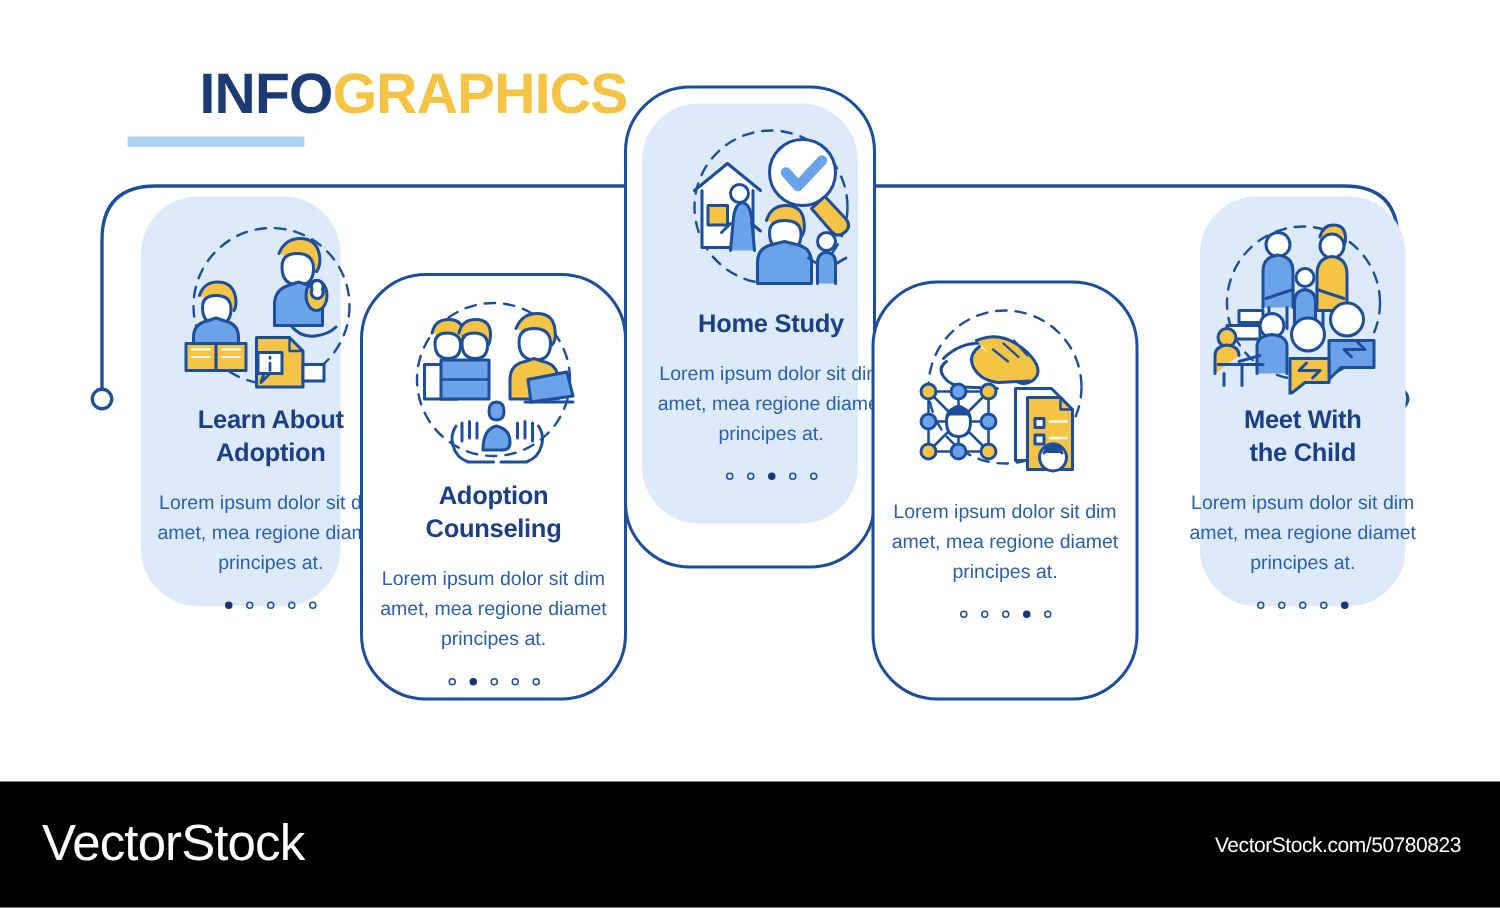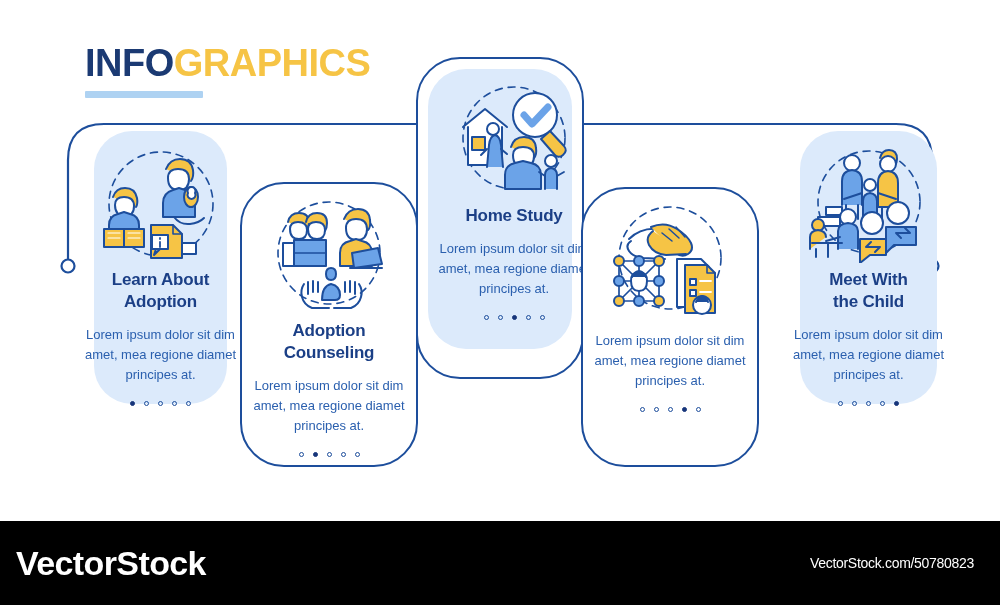--- a/index.html
+++ b/index.html
@@ -13,20 +13,21 @@
   .canvas {
     position:absolute; left:0; top:0; width:1000px; height:521px;
     background:#ffffff;
   }
 
   
   .header { position:absolute; left:85px; top:44px; }
   .header-title {
     font-size:38px; font-weight:bold; letter-spacing:-0.5px; line-height:1;
     white-space:nowrap;
+    margin-left:48px;
   }
   .t-info { color:#1b3a73; }
   .t-graphics { color:#f6c445; }
   .header-rule {
     margin-top:9px; width:118px; height:7px; background:#aed2f2; border-radius:1px;
   }
 
   
   .rail { position:absolute; left:0; top:0; width:1000px; height:521px;
           pointer-events:none; }
@@ -66,22 +67,22 @@
   .dots { margin-top:16px; display:flex; gap:9px; align-items:center; justify-content:center; }
   .dot { width:5px; height:5px; border-radius:50%; border:1.1px solid #1d4e9c; background:transparent; }
   .dot.on { background:#17357a; border-color:#17357a; }
 
   
   .footer {
     position:absolute; left:0; top:521px; width:1000px; height:84px;
     background:#000000;
   }
   .footer-brand {
-    position:absolute; left:16px; top:50%; transform:translateY(-50%);
-    color:#ffffff; font-size:34px; font-weight:bold; letter-spacing:-0.6px;
+    position:absolute; left:28px; top:50%; transform:translateY(-50%);
+    color:#ffffff; font-size:34px; font-weight:normal; letter-spacing:-0.6px;
     font-family:"Liberation Sans", sans-serif;
   }
   .footer-url {
     position:absolute; right:26px; top:50%; transform:translateY(-50%);
     color:#ffffff; font-size:14px; letter-spacing:-0.3px;
   }
 </style>
 </head>
 <body>
 
@@ -95,21 +96,21 @@
   </div>
 
   <svg class="rail" viewBox="0 0 1000 521">
     <path d="M 68,265 L 68,160 Q 68,124 104,124 L 896,124 Q 932,124 932,160 L 932,265" fill="none" stroke="#1d4e9c" stroke-width="2.2"></path>
     <circle cx="68" cy="266" r="6.5" fill="#ffffff" stroke="#1d4e9c" stroke-width="2.2"></circle>
     <circle cx="932" cy="266" r="6.5" fill="#ffffff" stroke="#1d4e9c" stroke-width="2.2"></circle>
   </svg>
 
   <div class="card" style="left:94px; top:131px; width:133px; height:273px;">
     <div class="card-fill" style="left:0; top:0; width:133px; height:273px;"></div>
-    <div class="card-inner" style="top:14px;">
+    <div class="card-inner" style="top:14px;margin-left:20px;">
       <div class="icon-wrap">
         <svg viewBox="0 0 130 118">
           <g fill="none" stroke="#1d4e9c" stroke-width="2" stroke-linecap="round" stroke-linejoin="round">
             <circle cx="65" cy="59" r="52" stroke-dasharray="7 6" stroke-width="1.6"></circle>
 
             <path d="M70,24 q4,-10 14,-10 q11,0 13,11 q1,7 -2,11" fill="#f6c445"></path>
             <path d="M72,33 q0,-9 10,-9 q11,0 11,10 q0,11 -10,11 q-11,0 -11,-12z" fill="#fff"></path>
             <path d="M67,72 v-14 q0,-10 10,-13 l6,-2 l6,2 q10,3 10,13 v14z" fill="#6ba3e8"></path>
             <ellipse cx="95" cy="52" rx="7" ry="10" fill="#f6c445"></ellipse>
             <path d="M92,48 a4,4 0 1,1 7,0 a4,4 0 1,1 -7,0" fill="#fff"></path>

